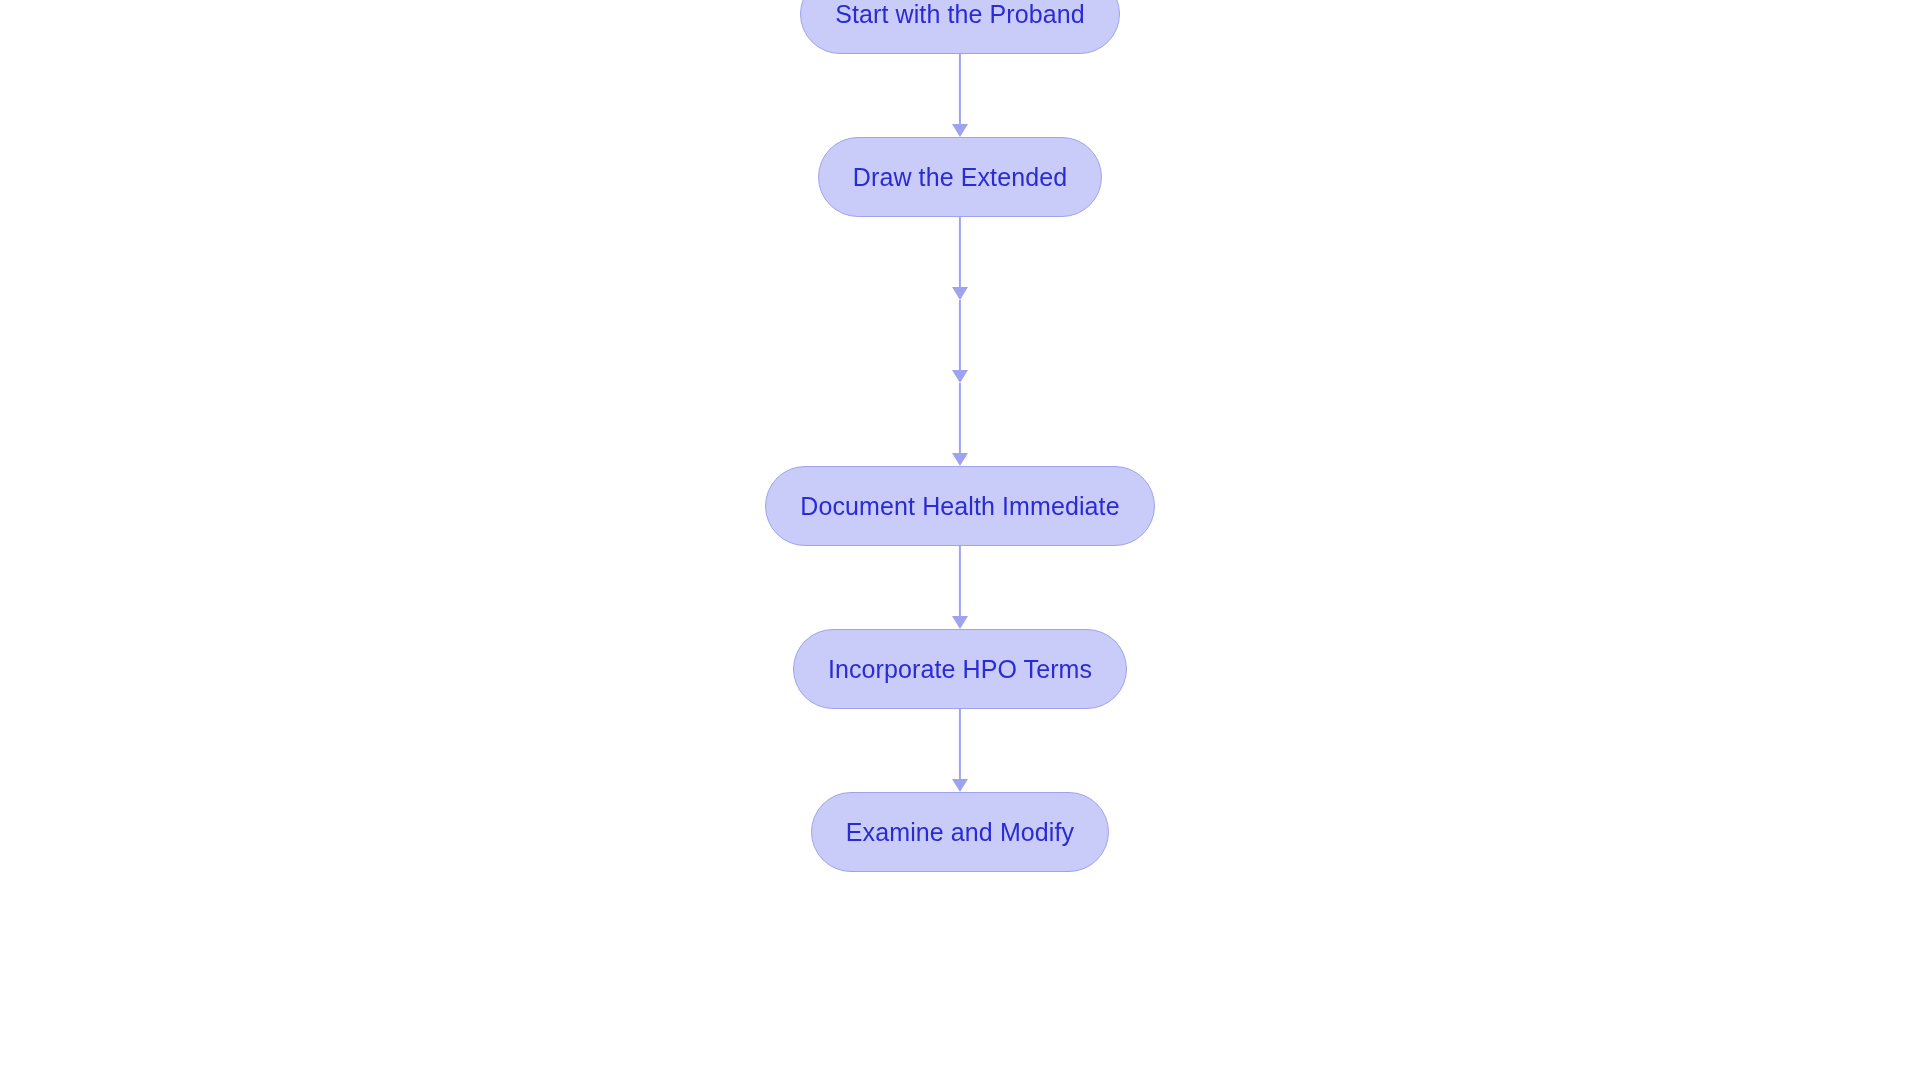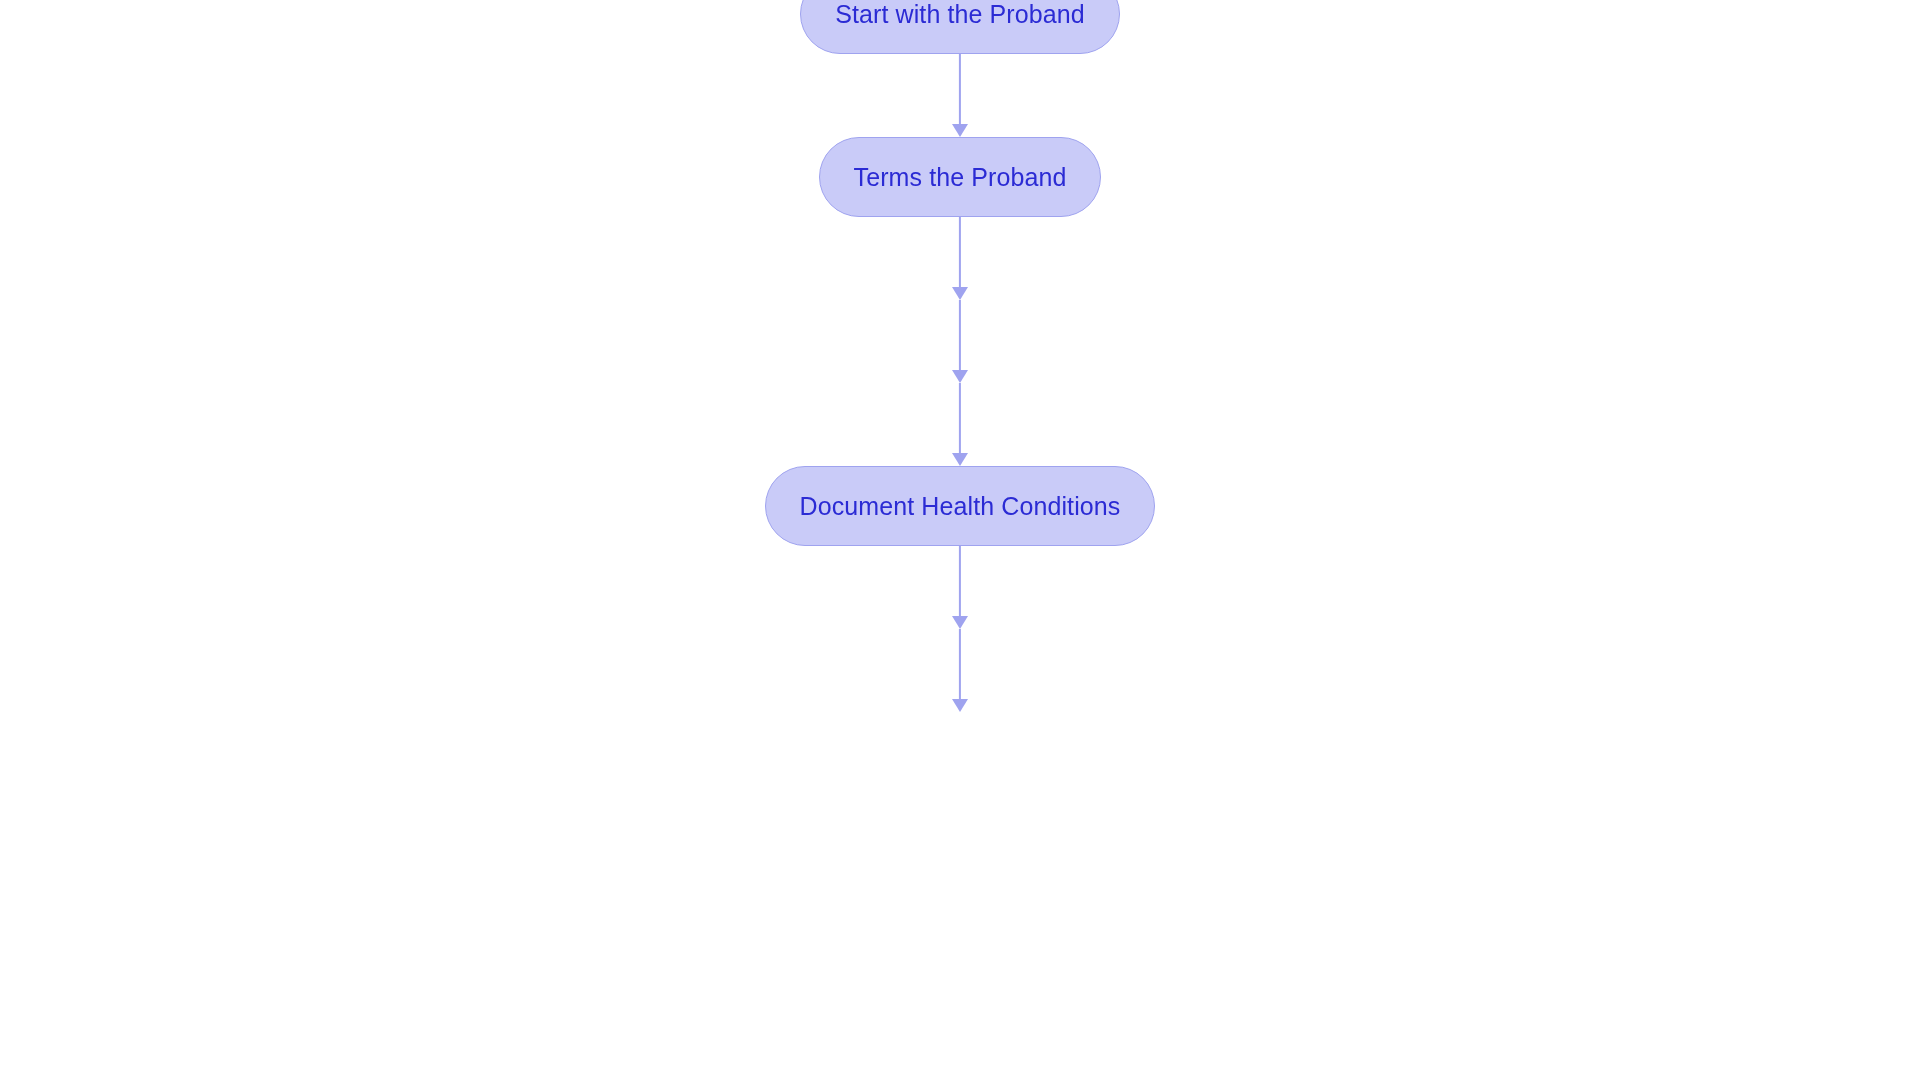--- a/index.html
+++ b/index.html
@@ -93,50 +93,56 @@
     <div class="node">
       <span class="node-label">Start with the Proband</span>
     </div>
 
     <div class="connector">
       <div class="edge-line"></div>
       <div class="arrow-head"></div>
     </div>
 
     <div class="node">
-      <span class="node-label">Terms the Proband</span>
+      <span class="node-label">Draw the Extended</span>
     </div>
 
     <div class="connector">
       <div class="edge-line"></div>
       <div class="arrow-head"></div>
     </div>
 
 
     <div class="connector">
       <div class="edge-line"></div>
       <div class="arrow-head"></div>
     </div>
 
 
     <div class="connector">
       <div class="edge-line"></div>
       <div class="arrow-head"></div>
     </div>
 
     <div class="node">
-      <span class="node-label">Document Health Conditions</span>
+      <span class="node-label">Document Health Immediate</span>
     </div>
 
     <div class="connector">
       <div class="edge-line"></div>
       <div class="arrow-head"></div>
     </div>
 
+    <div class="node">
+      <span class="node-label">Incorporate HPO Terms</span>
+    </div>
 
     <div class="connector">
       <div class="edge-line"></div>
       <div class="arrow-head"></div>
     </div>
 
+    <div class="node">
+      <span class="node-label">Examine and Modify</span>
+    </div>
 
   </div>
 </div>
 
 </body></html>

